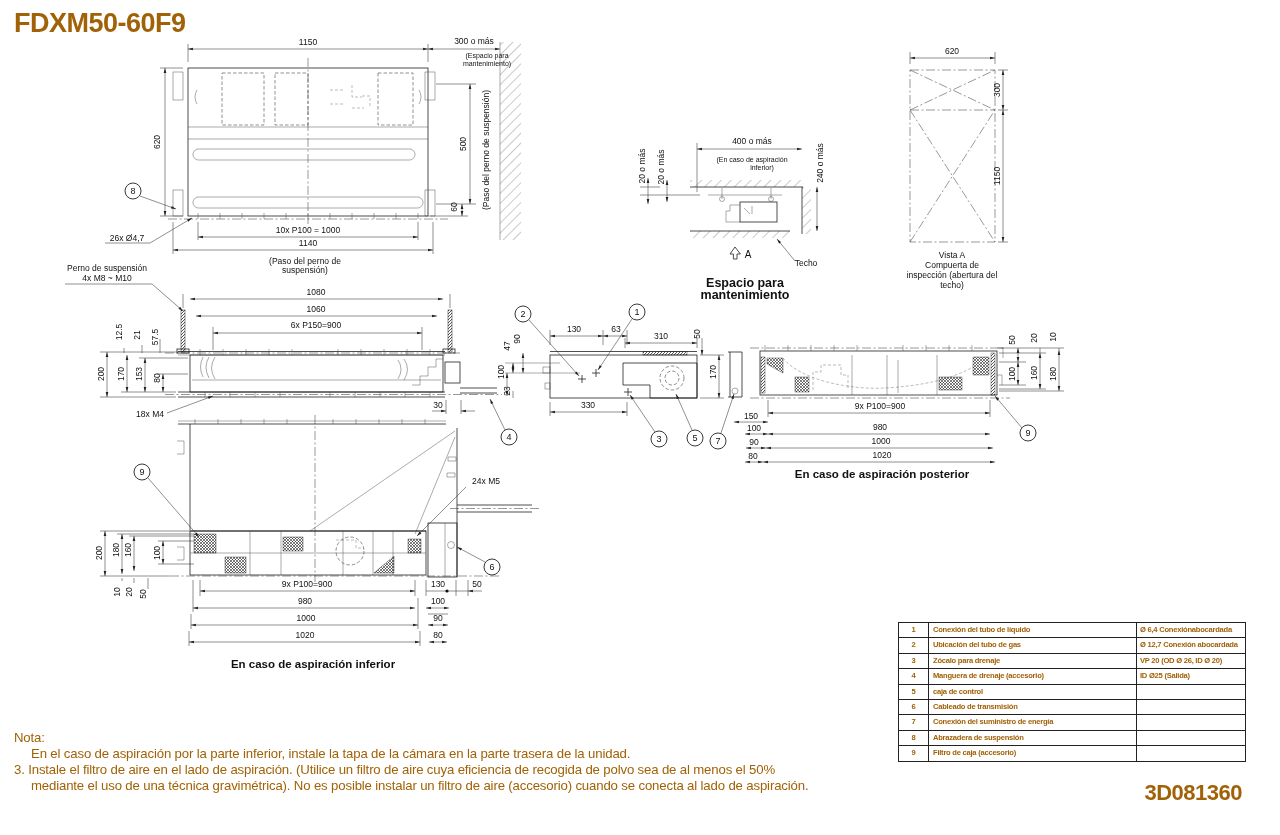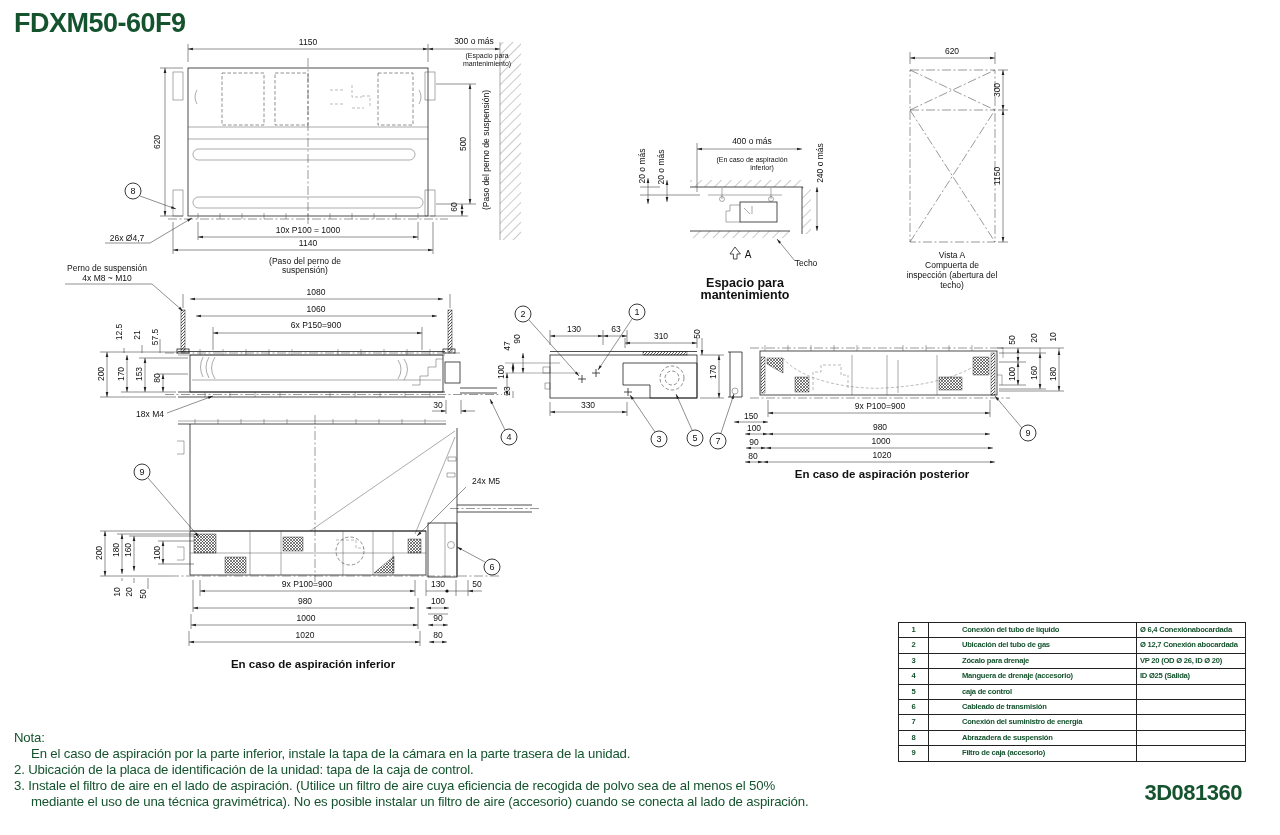--- a/index.html
+++ b/index.html
@@ -1,17 +1,17 @@
 <!DOCTYPE html>
 <html><head>
 <meta charset="utf-8">
 <style>
   html,body{margin:0;padding:0;background:#fff;}
   #page{position:relative;width:1280px;height:835px;background:#fff;overflow:hidden;
-        font-family:"Liberation Sans", sans-serif;color:#14532d;}
+        font-family:"Liberation Sans", sans-serif;color:#a16207;}
   #title{position:absolute;left:14px;top:8px;font-size:27px;font-weight:bold;letter-spacing:-0.5px;}
   #docnum{position:absolute;right:38px;top:780px;font-size:22px;font-weight:bold;letter-spacing:-0.5px;}
   #drawing{position:absolute;left:0;top:0;}
   svg text{font-family:"Liberation Sans", sans-serif;fill:#111;}
   .t{font-size:8.5px;text-anchor:middle;}
   .t7{font-size:7px;text-anchor:middle;}
   .cap{font-size:11.5px;font-weight:bold;text-anchor:middle;}
   .cap2{font-size:12.5px;font-weight:bold;text-anchor:middle;}
   .balt{font-size:9px;text-anchor:middle;}
   .ln{stroke:#222;stroke-width:0.8;fill:none;}
@@ -20,21 +20,21 @@
   .cl{stroke:#333;stroke-width:0.5;fill:none;stroke-dasharray:9 2.5 2 2.5;}
   .dsh{stroke:#333;stroke-width:0.55;fill:none;stroke-dasharray:3.5 2;}
   .dshl{stroke:#666;stroke-width:0.45;fill:none;stroke-dasharray:3 2;}
   .bal{fill:#fff;stroke:#222;stroke-width:0.9;}
   
   #ptable{position:absolute;left:898px;top:622px;width:346px;border:1.2px solid #222;
           font-size:7.6px;font-weight:bold;letter-spacing:-0.25px;}
   .trow{display:grid;grid-template-columns:30px 1fr 108px;height:14.4px;line-height:14.4px;}
   .trow + .trow{border-top:1px solid #222;}
   .c-num{border-right:1px solid #222;text-align:center;}
-  .c-desc{border-right:1px solid #222;padding:0 4px;white-space:nowrap;overflow:hidden;margin-left:29px;}
+  .c-desc{border-right:1px solid #222;padding:0 4px;white-space:nowrap;overflow:hidden;}
   .c-spec{padding:0 3px;white-space:nowrap;overflow:hidden;}
   
   #notes{position:absolute;left:14px;top:714px;font-size:13.2px;line-height:16px;letter-spacing:-0.15px;margin-top:16px;}
   .indent{padding-left:17px;}
 </style>
 </head>
 <body>
 
 <div id="page">
 
@@ -572,19 +572,18 @@
     <div class="trow">
       <div class="c-num">9</div>
       <div class="c-desc">Filtro de caja (accesorio)</div>
       <div class="c-spec"></div>
     </div>
   </div>
 
   <div id="notes">
     <div>Nota:</div>
     <div class="indent">En el caso de aspiración por la parte inferior, instale la tapa de la cámara en la parte trasera de la unidad.</div>
-    <div>2.  Ubicación de la placa de identificación de la unidad: tapa de la caja de control.</div>
     <div>3.  Instale el filtro de aire en el lado de aspiración. (Utilice un filtro de aire cuya eficiencia de recogida de polvo sea de al menos el 50%</div>
     <div class="indent">mediante el uso de una técnica gravimétrica). No es posible instalar un filtro de aire (accesorio) cuando se conecta al lado de aspiración.</div>
   </div>
 
   <div id="docnum">3D081360</div>
 </div>
 
 </body></html>

